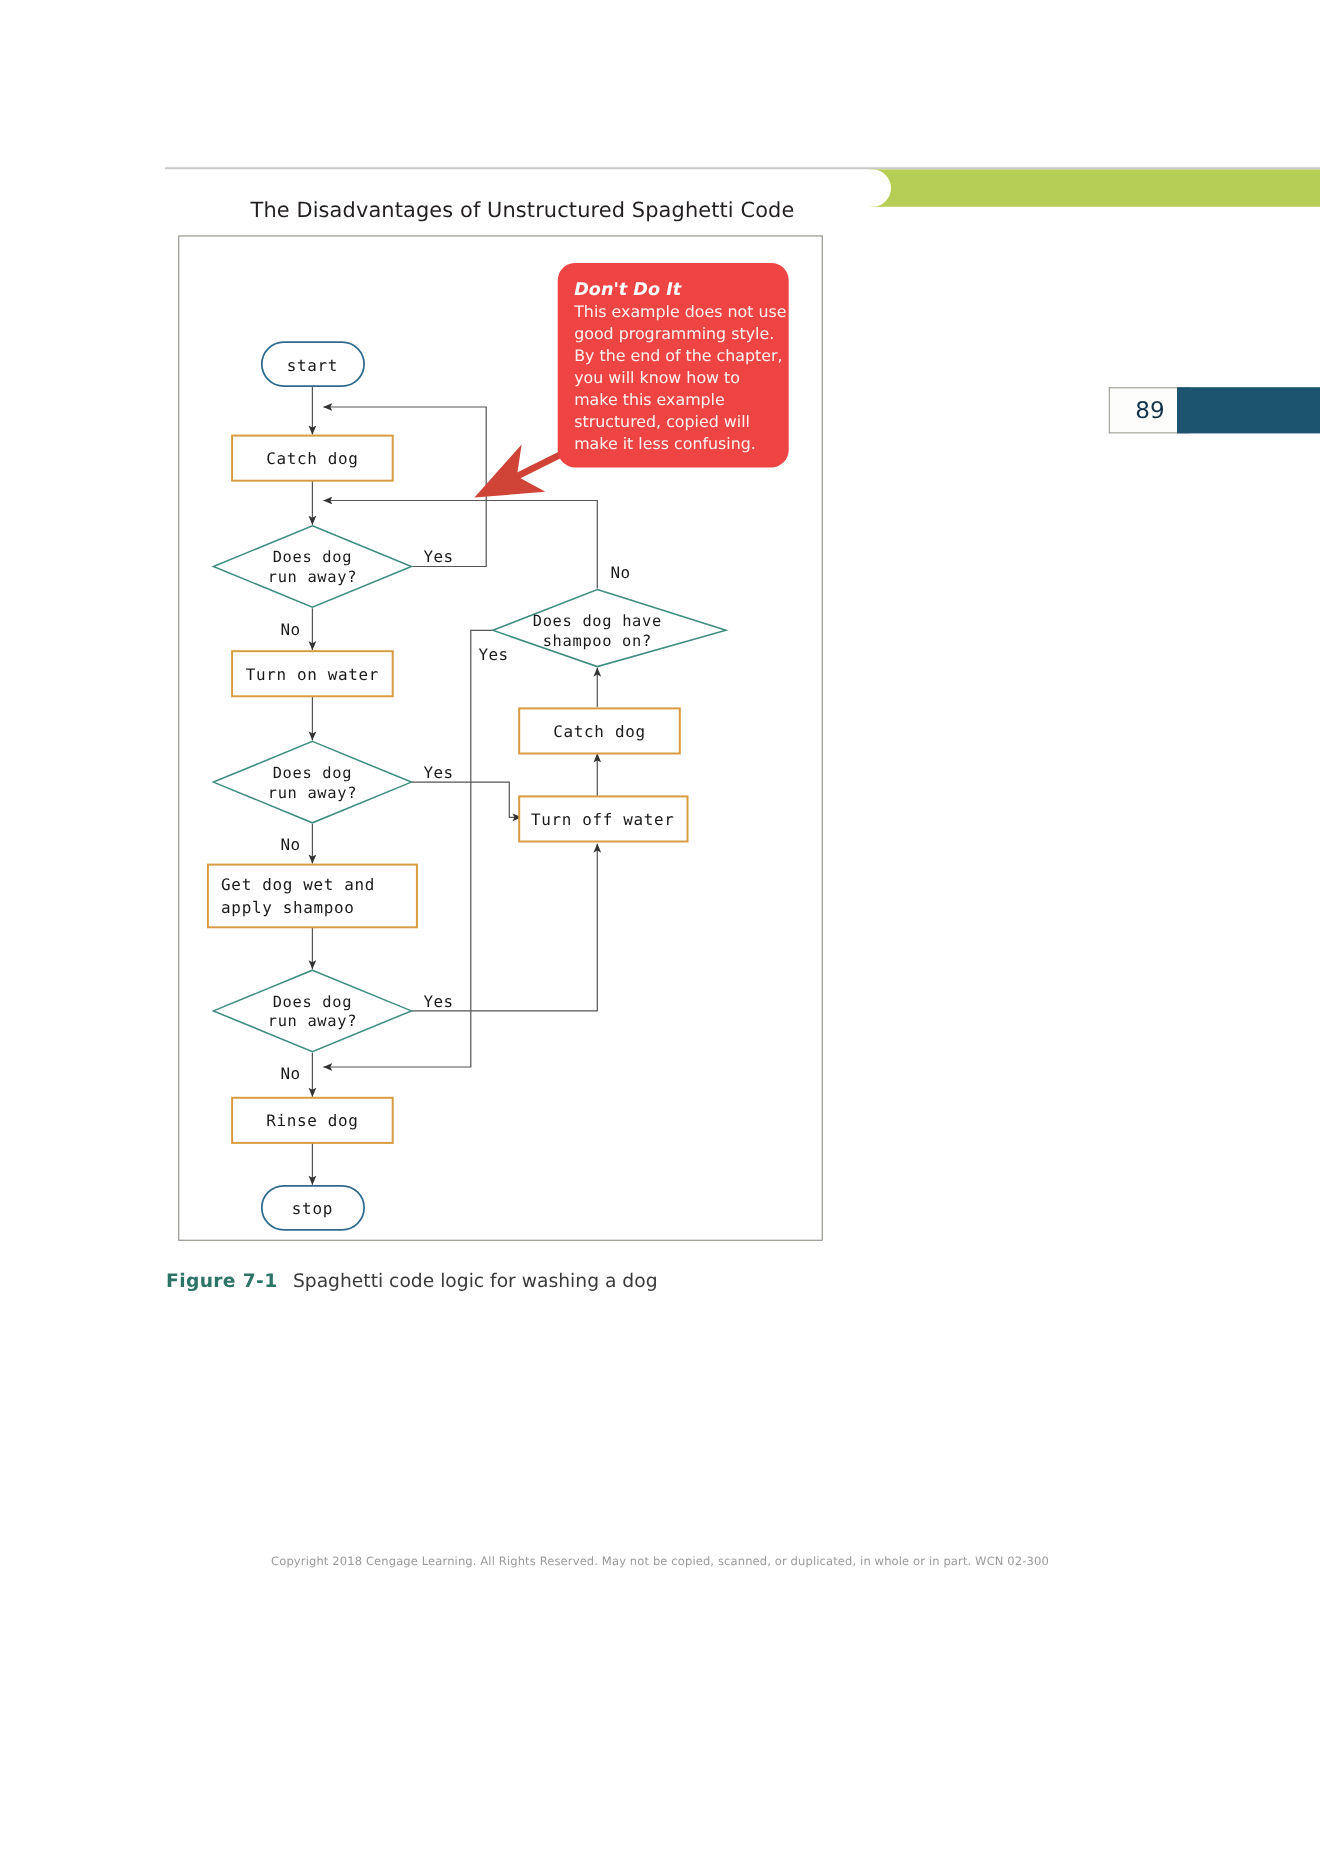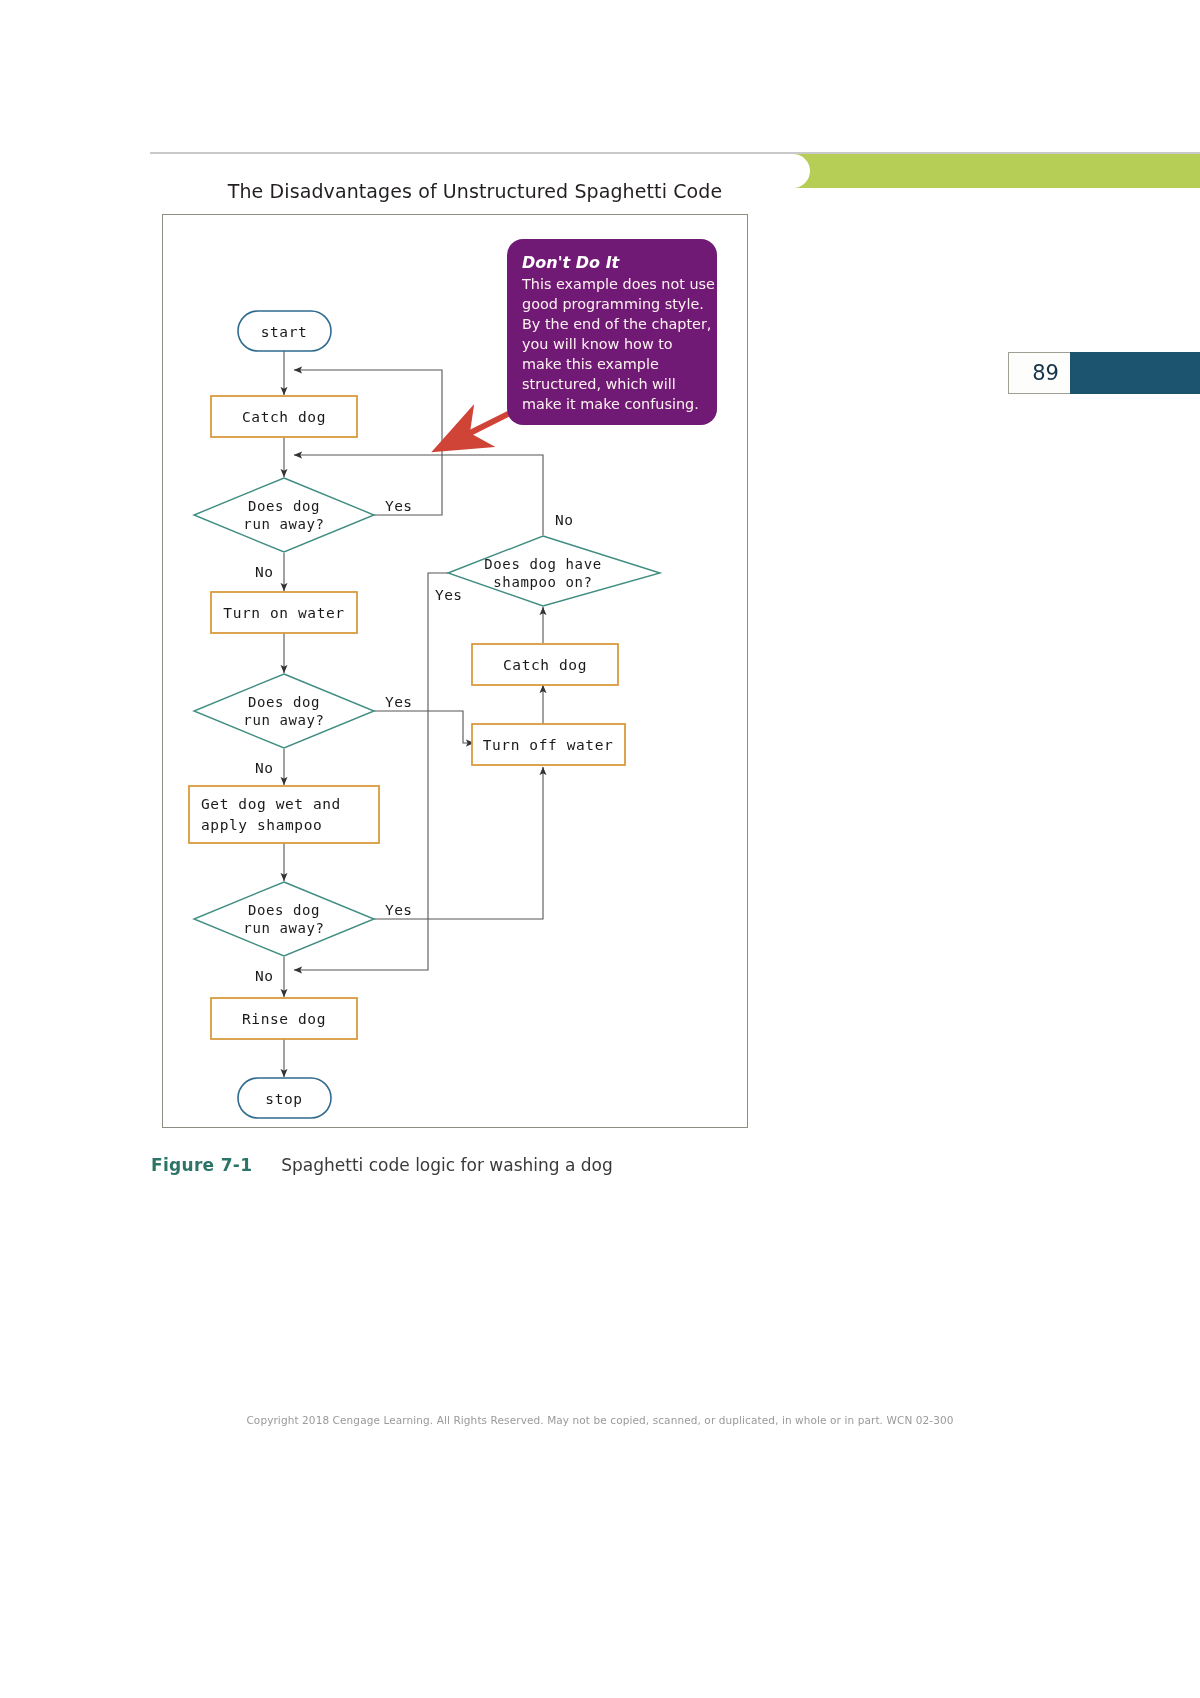--- a/index.html
+++ b/index.html
@@ -59,21 +59,21 @@
     position:absolute; left:162px; top:214px; width:586px; height:914px;
     border:1px solid #8d8d84;
     background:#ffffff;
     box-sizing:border-box;
   }
   .figure-svg{position:absolute; left:0; top:0;}
 
   
   .callout{
     position:absolute; left:507px; top:239px; width:210px; height:186px;
-    background:#701a75;
+    background:#ef4444;
     border-radius:16px;
     box-sizing:border-box;
     padding:14px 2px 10px 15px;
   }
   .callout-title{
     font-family:"DejaVu Sans", sans-serif;
     font-weight:bold; font-style:italic;
     font-size:16px; color:#ffffff; line-height:1.25;
     margin-bottom:1px;
   }
@@ -87,21 +87,21 @@
     position:absolute; left:151px; top:1155px; width:700px;
     white-space:nowrap;
   }
   .caption-label{
     font-family:"DejaVu Sans", sans-serif;
     font-weight:bold; font-size:17px; color:#2d7468;
     letter-spacing:.3px;
   }
   .caption-text{
     font-family:"DejaVu Sans", sans-serif;
-    font-size:17px; color:#3a3a3a; margin-left:29px;
+    font-size:17px; color:#3a3a3a; margin-left:14px;
   }
 
   
   .footer{
     position:absolute; left:0; top:1414px; width:1200px;
     text-align:center;
     font-family:"DejaVu Sans", sans-serif;
     font-size:10.5px; color:#9a9a9a;
     letter-spacing:.1px;
   }
@@ -263,20 +263,20 @@
   <defs>
     <marker id="redah" markerWidth="11" markerHeight="11" refX="8" refY="4" orient="auto">
       <path d="M0,0 L10,4 L0,8 L2.8,4 z" fill="#cf4436"></path>
     </marker>
   </defs>
   <path d="M102,22 L22,62" stroke="#cf4436" stroke-width="6" fill="none" marker-end="url(#redah)"></path>
 </svg>
 
 <div class="callout">
   <div class="callout-title">Don't Do It</div>
-  <div class="callout-body">This example does not use good programming style. By the end of the chapter, you will know how to make this example structured, which will make it make confusing.</div>
+  <div class="callout-body">This example does not use good programming style. By the end of the chapter, you will know how to make this example structured, copied will make it less confusing.</div>
 </div>
 
 <div class="caption">
   <span class="caption-label">Figure 7-1</span><span class="caption-text">Spaghetti code logic for washing a dog</span>
 </div>
 
 <div class="footer">Copyright 2018 Cengage Learning. All Rights Reserved. May not be copied, scanned, or duplicated, in whole or in part.  WCN 02-300</div>
 
 </body></html>

